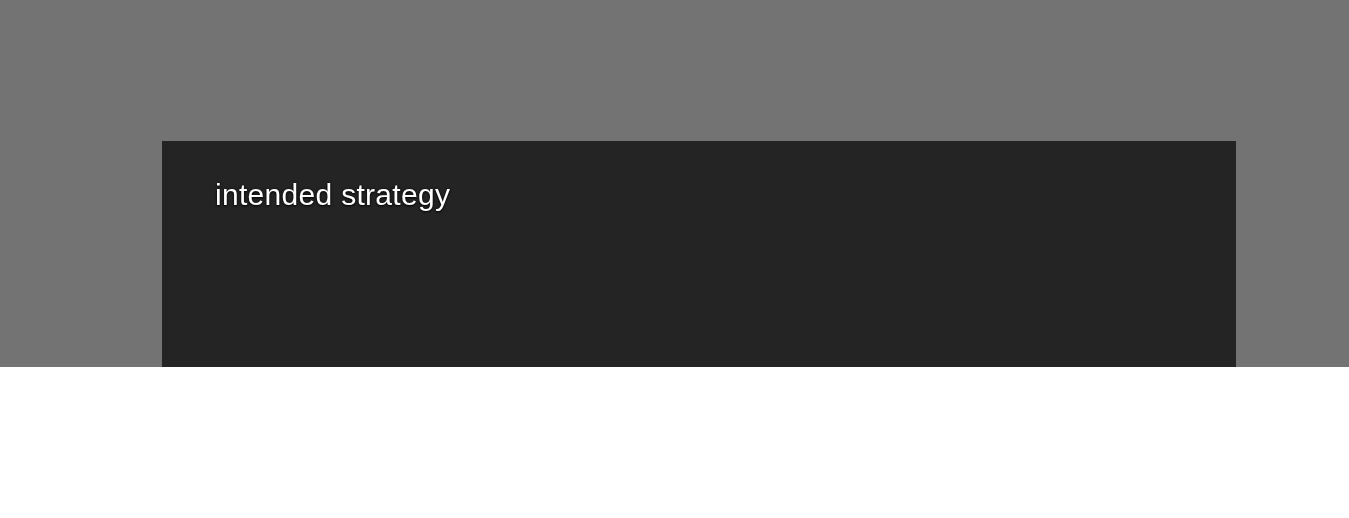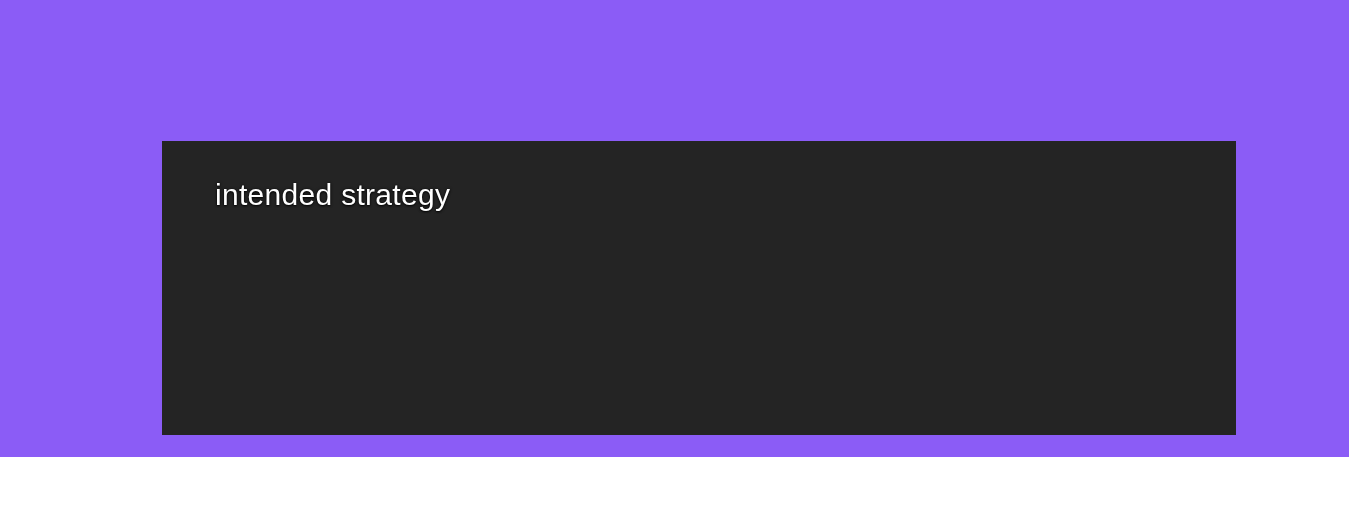--- a/index.html
+++ b/index.html
@@ -4,22 +4,22 @@
 <style>
   html, body {
     margin: 0;
     padding: 0;
     background: #ffffff;
     font-family: "Liberation Sans", sans-serif;
   }
   .canvas {
     position: relative;
     width: 1349px;
-    height: 457px;
-    background: #8b5cf6;
+    height: 367px;
+    background: #737373;
     overflow: hidden;
   }
   .text-box {
     position: absolute;
     left: 162px;
     top: 141px;
     width: 1074px;
     height: 294px;
     background: #242424;
   }

